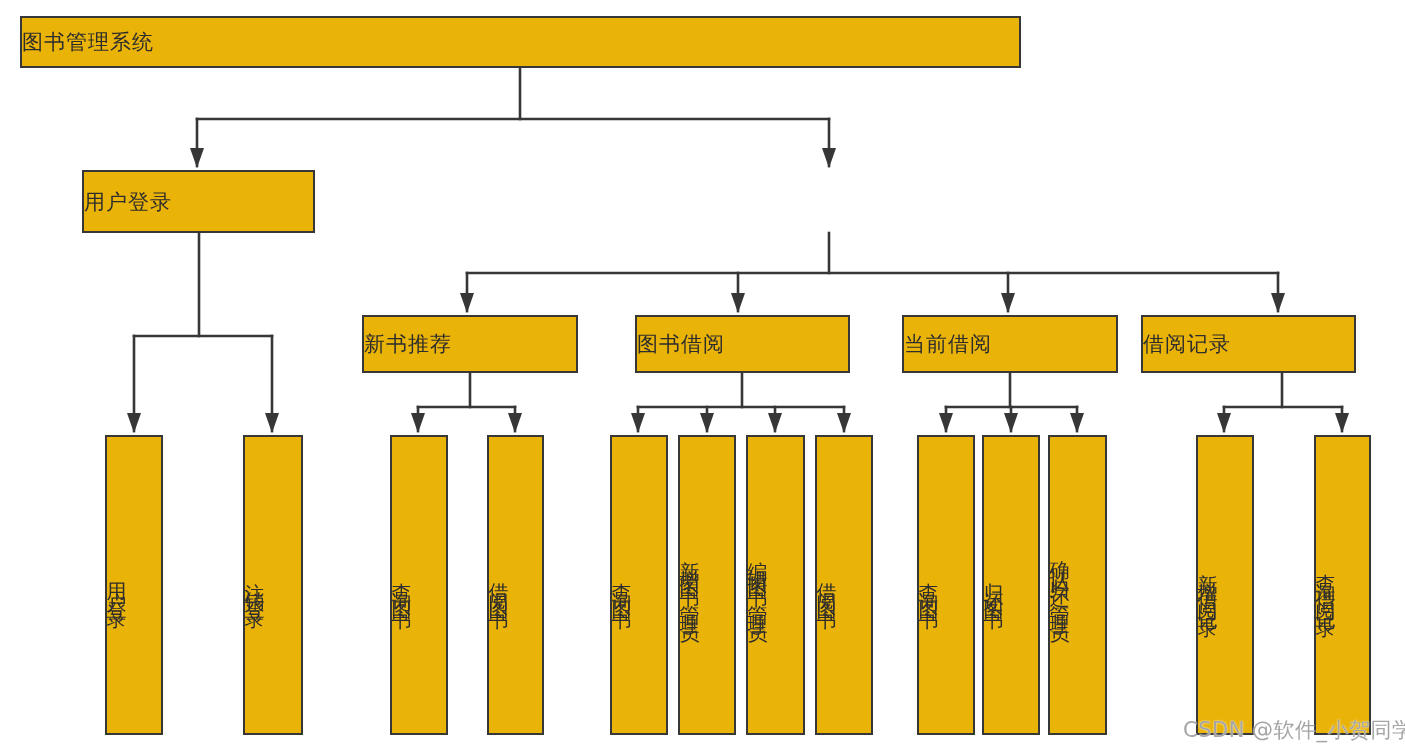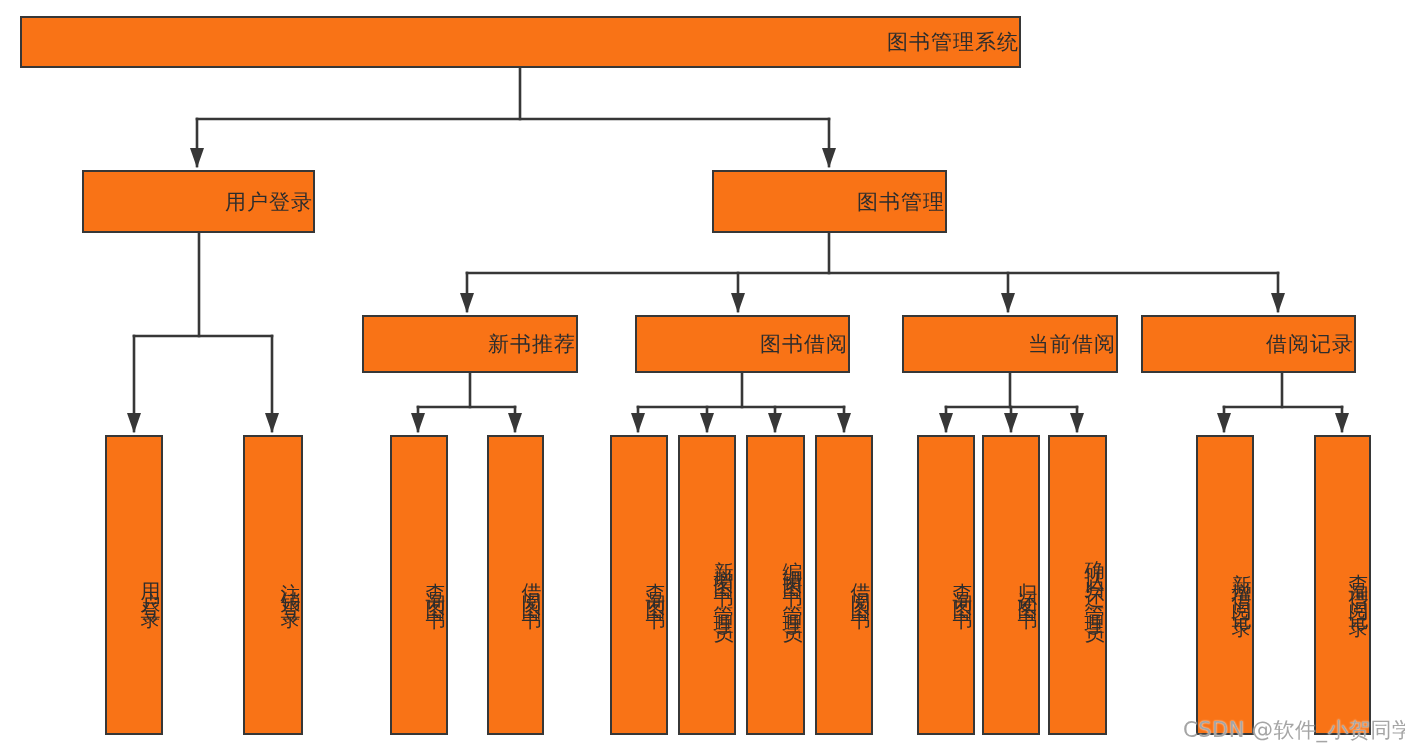--- a/index.html
+++ b/index.html
@@ -7,26 +7,25 @@
     position:relative;
     width:1405px;height:747px;
     background:#ffffff;
     font-family:"DejaVu Sans",sans-serif;
     overflow:hidden;
   }
   .connectors{position:absolute;left:0;top:0;width:1405px;height:747px;}
   .connectors line{stroke:#373737;stroke-width:2.6;stroke-linecap:square;}
   .node{
     position:absolute;
-    background:#f97316;
+    background:#eab308;
     border:2.5px solid #373737;
     box-sizing:border-box;
-    display:flex;align-items:center;justify-content:flex-end;
+    display:flex;align-items:center;justify-content:flex-start;
     color:#2d2d2d;
-    padding-left:39px;
   }
   .node.h{font-size:21px;letter-spacing:1px;}
   .node.v .vtext{
     writing-mode:vertical-rl;
     text-orientation:mixed;
     font-size:20px;
     line-height:1;
     letter-spacing:9px;
     white-space:nowrap;
   }
@@ -108,23 +107,20 @@
     </g>
   </svg>
 
   <div class="node h" style="left:20px;top:16px;width:1001px;height:52px">
     <span>图书管理系统</span>
   </div>
 
   <div class="node h" style="left:82px;top:170px;width:233px;height:63px">
     <span>用户登录</span>
   </div>
-  <div class="node h" style="left:712px;top:170px;width:235px;height:63px">
-    <span>图书管理</span>
-  </div>
 
   <div class="node h" style="left:635px;top:315px;width:215px;height:58px">
     <span>图书借阅</span>
   </div>
   <div class="node h" style="left:362px;top:315px;width:216px;height:58px">
     <span>新书推荐</span>
   </div>
   <div class="node h" style="left:902px;top:315px;width:216px;height:58px">
     <span>当前借阅</span>
   </div>

